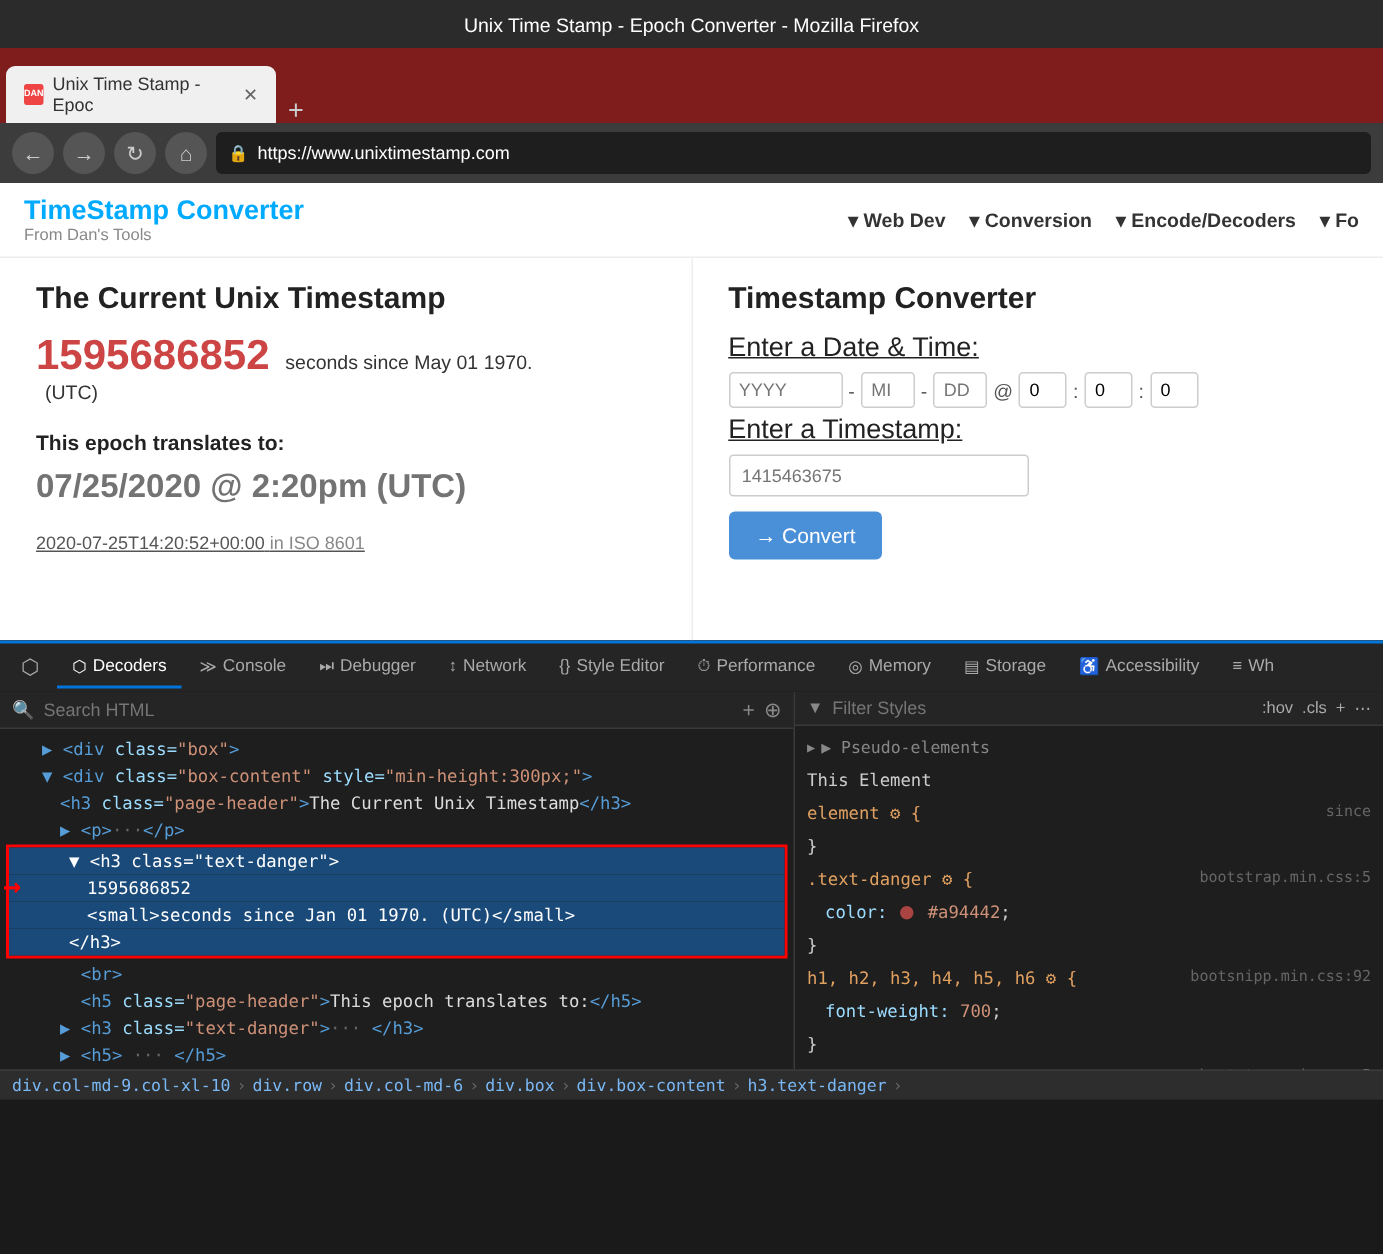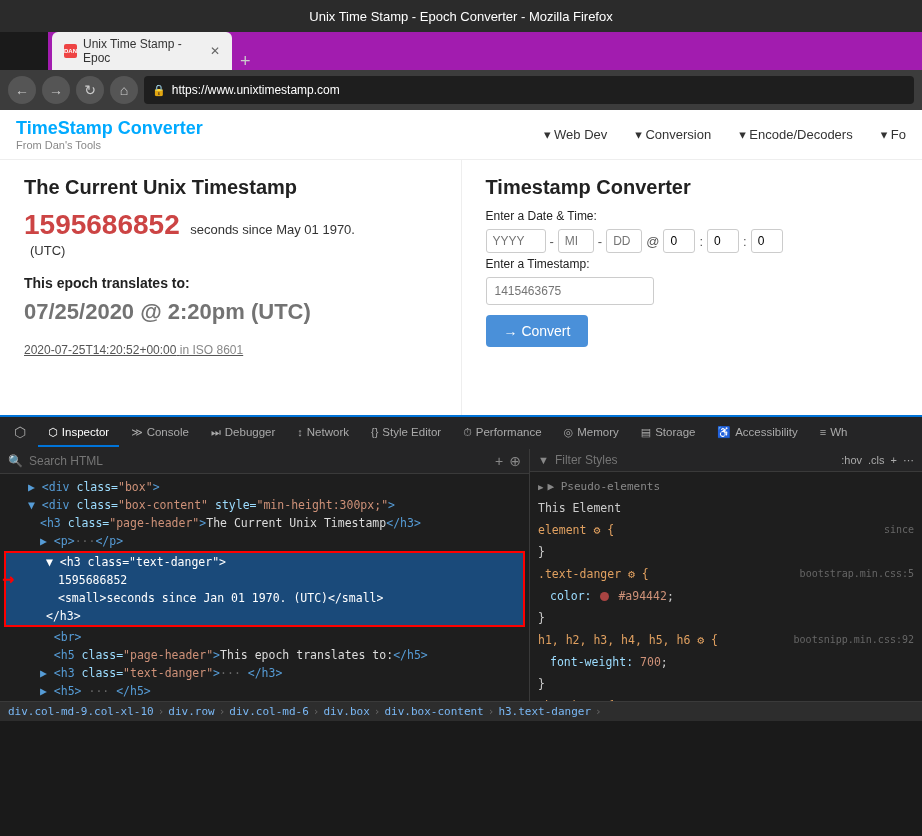--- a/index.html
+++ b/index.html
@@ -46,26 +46,25 @@
       padding: 0 8px;
       gap: 6px;
       color: #fff;
       font-size: 12px;
     }
 
     .lock-icon { color: #aaa; font-size: 11px; }
 
     
     .tab-bar {
-      background: #a21caf;
+      background: #7f1d1d;
       display: flex;
       align-items: flex-end;
-      padding: 0 4px 0;
+      padding: 12px 4px 0;
       gap: 2px;
-      margin-left: 48px;
     }
 
     .tab {
       background: #f0f0f0;
       border-radius: 6px 6px 0 0;
       padding: 5px 12px;
       font-size: 12px;
       display: flex;
       align-items: center;
       gap: 6px;
@@ -117,21 +116,22 @@
       align-items: center;
       gap: 24px;
     }
 
     .site-logo { color: #00aaff; font-size: 18px; font-weight: bold; }
     .site-logo-sub { color: #888; font-size: 11px; }
 
     .site-nav-items {
       margin-left: auto;
       display: flex;
-      gap: 28px;
+      gap: 16px;
+      font-weight: bold;
     }
 
     .site-nav-item {
       color: #333;
       font-size: 13px;
       cursor: pointer;
     }
 
     
     .website-content {
@@ -192,57 +192,58 @@
 
     .translates-label {
       font-size: 14px;
       font-weight: bold;
       color: #222;
       margin-top: 12px;
     }
 
     
     .form-label {
-      font-size: 12px;
+      font-size: 18px;
       color: #222;
       margin-bottom: 6px;
+      text-decoration: underline;
     }
 
     .date-inputs {
       display: flex;
       align-items: center;
       gap: 4px;
       margin-bottom: 4px;
     }
 
     .date-input {
       border: 1px solid #ccc;
       border-radius: 3px;
       padding: 4px 6px;
       font-size: 12px;
-      width: 60px;
+      width: 76px;
     }
 
     .date-input.narrow { width: 36px; }
     .date-input.tiny { width: 32px; }
 
     .date-sep { color: #555; font-size: 13px; }
 
     .format-hint {
       font-size: 11px;
       color: #555;
       margin-bottom: 10px;
     }
 
     .timestamp-input {
       border: 1px solid #ccc;
       border-radius: 3px;
       padding: 6px 8px;
       font-size: 12px;
-      width: 168px;
+      width: 200px;
       color: #aaa;
       display: block;
       margin-bottom: 10px;
     }
 
     .convert-btn {
       background: #4a90d9;
       color: #fff;
       border: none;
       border-radius: 4px;
@@ -548,21 +549,21 @@
     </div>
   </div>
 </div>
 
 <div class="devtools">
 
   <div class="devtools-toolbar">
     <div class="devtools-tab" style="font-size:14px;">⬡</div>
     <div class="devtools-tab active">
       <span class="tab-icon">⬡</span>
-      <span>Inspector</span>
+      <span>Decoders</span>
     </div>
     <div class="devtools-tab">
       <span class="tab-icon">≫</span>
       <span>Console</span>
     </div>
     <div class="devtools-tab">
       <span class="tab-icon">⏭</span>
       <span>Debugger</span>
     </div>
     <div class="devtools-tab">

